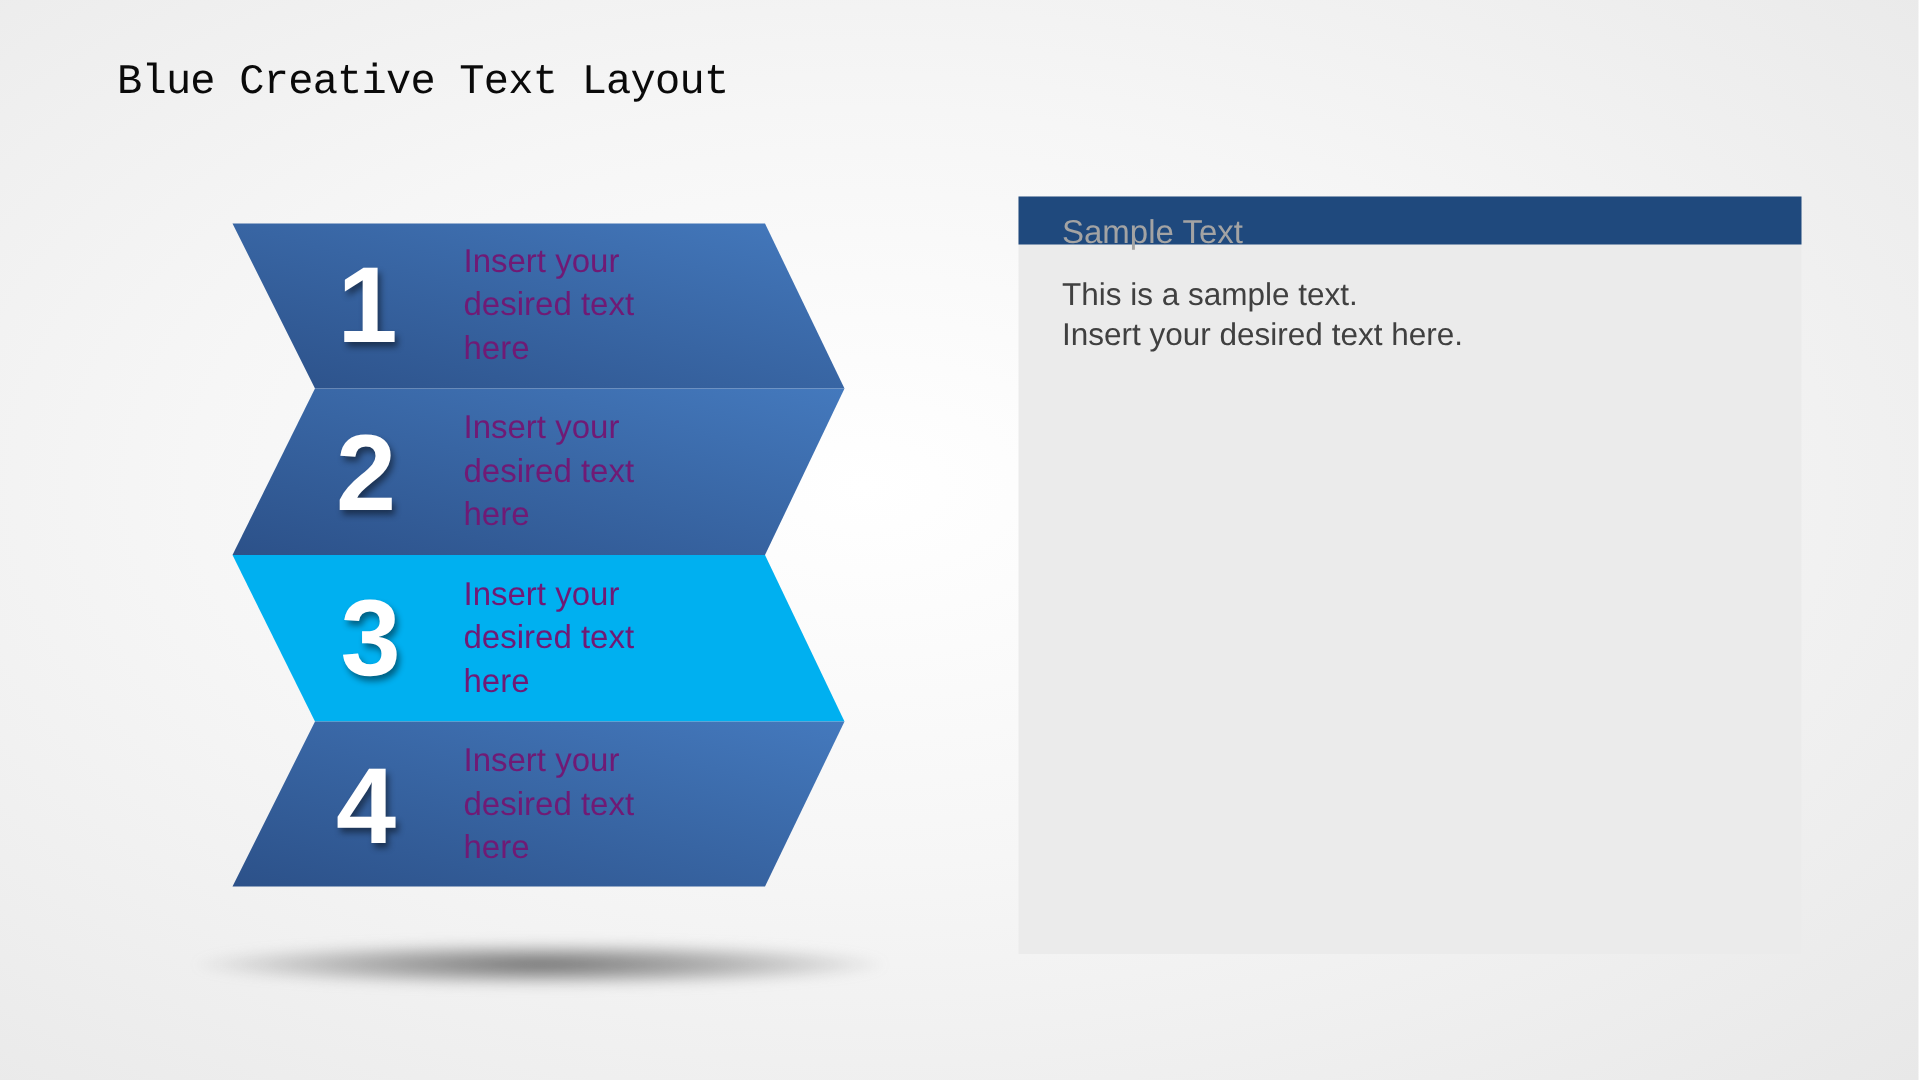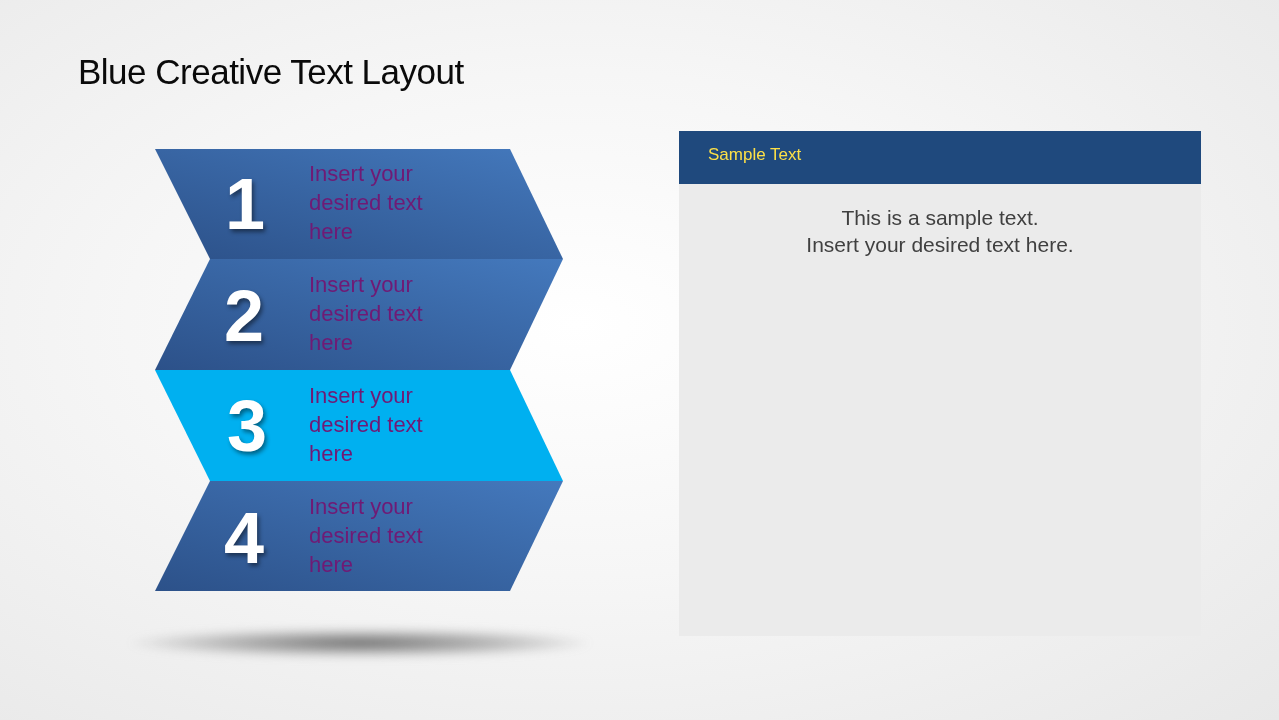--- a/index.html
+++ b/index.html
@@ -2,23 +2,23 @@
 <html><head>
 <meta charset="utf-8">
 <style>
   html, body { margin:0; padding:0; }
   body {
     width:1279px; height:720px; overflow:hidden; position:relative;
     background: radial-gradient(ellipse at 45% 45%, #ffffff 0%, #f6f6f6 45%, #e8e8e8 100%);
     font-family: "Liberation Sans", sans-serif;
   }
   .title {
-    position:absolute; left:78px; top:52px;
-    font-family: Liberation Sans, sans-serif;
-    font-size:35px; color:#0a0a0a; letter-spacing:-0.5px;
+    position:absolute; left:78px; top:40px;
+    font-family: Liberation Mono, monospace;
+    font-size:28px; color:#0a0a0a; letter-spacing:-0.5px;
   }
   .stack { position:absolute; left:0; top:0; width:600px; height:720px; }
   .stack svg { position:absolute; left:0; top:0; }
   .step-num {
     position:absolute; width:80px; text-align:center;
     font-weight:bold; font-size:72px; color:#ffffff;
     text-shadow: 2px 3px 4px rgba(0,0,0,0.45);
     line-height:1;
   }
   .step-text {
@@ -29,25 +29,25 @@
     position:absolute; left:130px; top:628px; width:460px; height:30px;
     border-radius:50%;
     background: radial-gradient(ellipse at center, rgba(90,90,90,0.85) 0%, rgba(120,120,120,0.5) 40%, rgba(200,200,200,0) 72%);
     filter: blur(4px);
   }
   .panel {
     position:absolute; left:679px; top:131px; width:522px; height:505px;
     background:#ebebeb;
   }
   .panel-header {
-    height:53px; background:#1f497d; color:#fde047;
-    font-size:17px; line-height:48px; padding-left:29px;
+    height:32px; background:#1f497d; color:#a3a3a3;
+    font-size:22px; line-height:48px; padding-left:29px;
   }
   .panel-body {
-    padding:20px 29px; font-size:21px; line-height:27px; color:#404040;text-align:center;
+    padding:20px 29px; font-size:21px; line-height:27px; color:#404040;
   }
 </style>
 </head>
 <body>
 
 <div class="title">Blue Creative Text Layout</div>
 
 <div class="stack">
   <svg width="600" height="720" viewBox="0 0 600 720">
     <defs>

